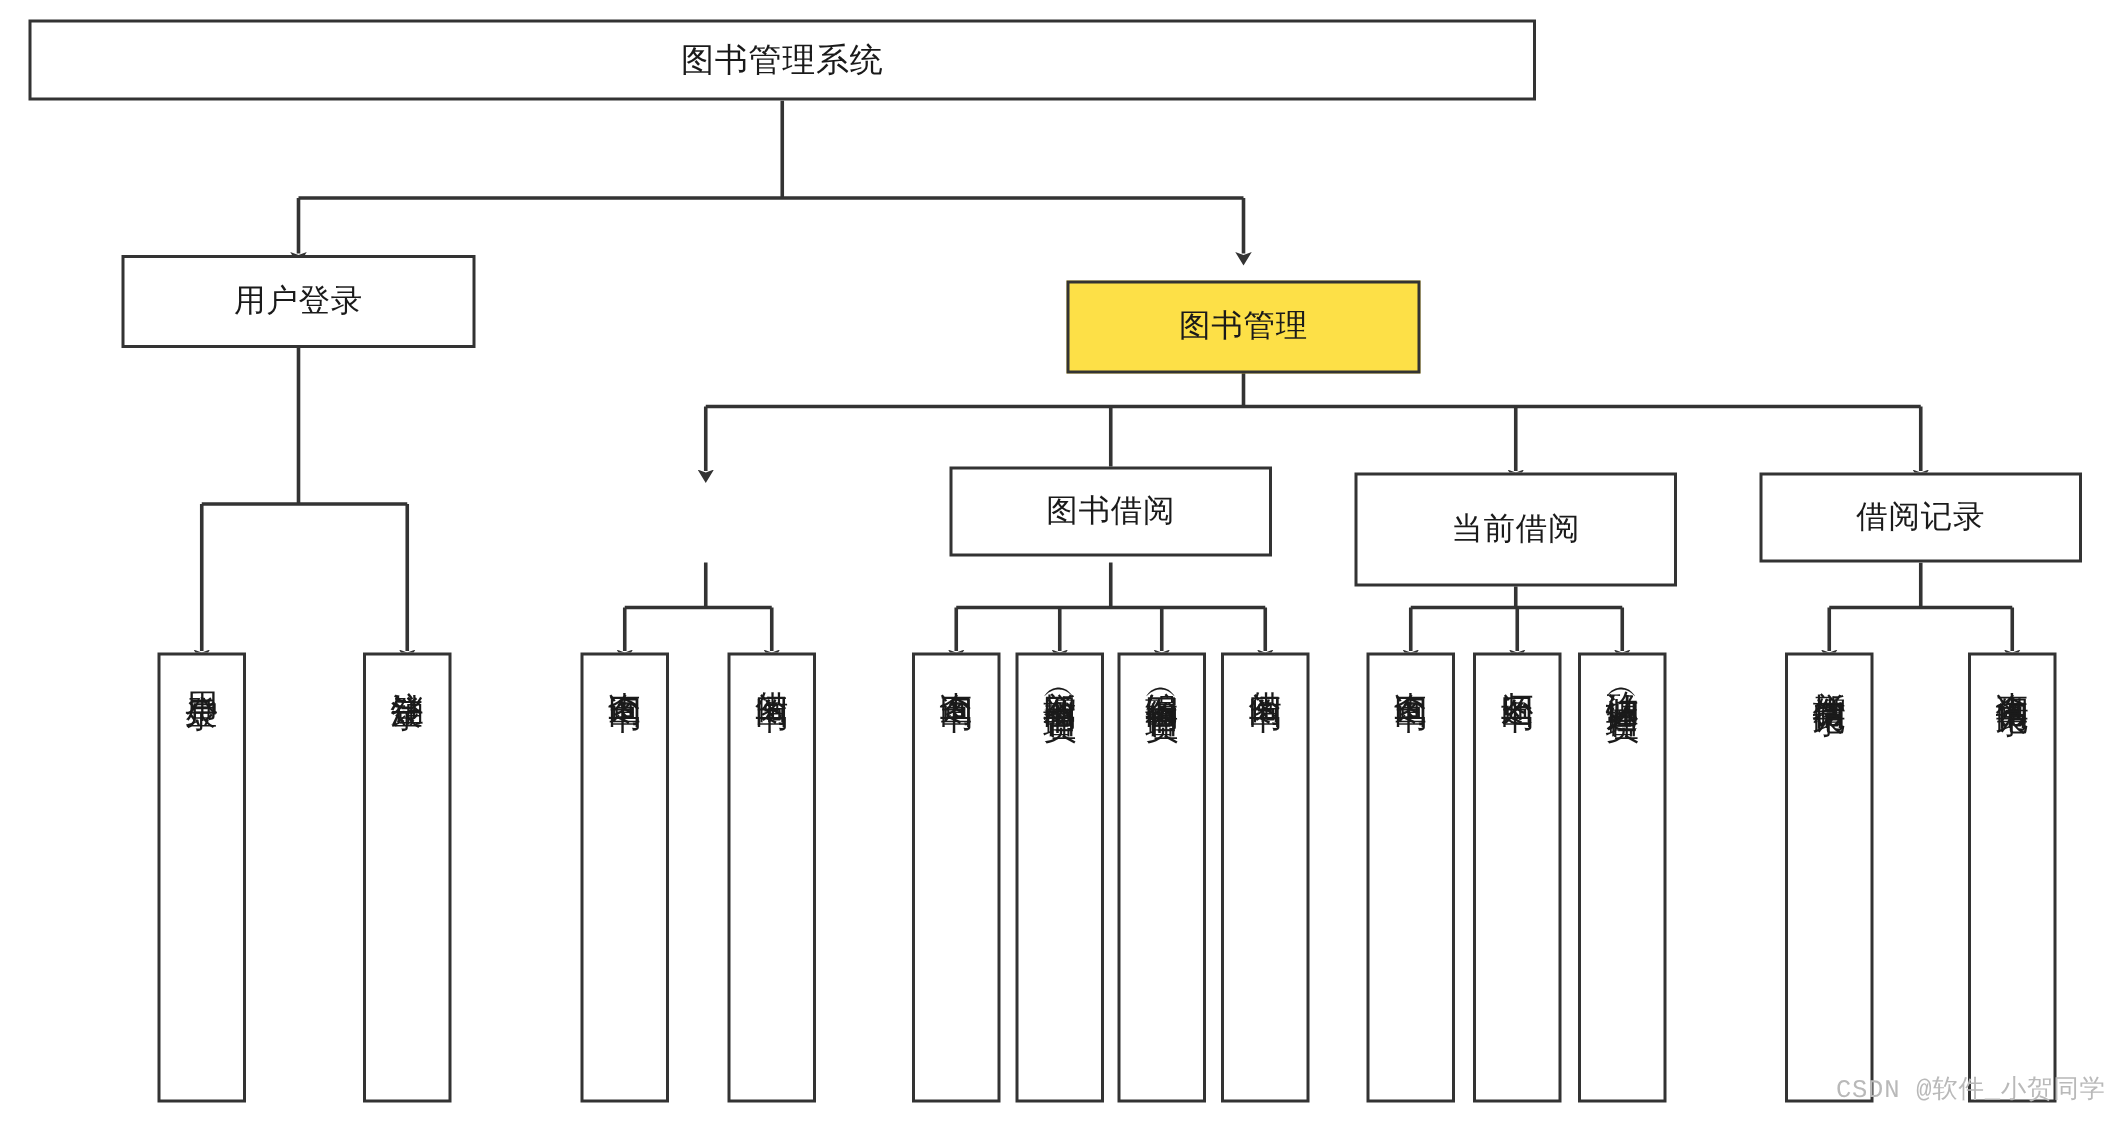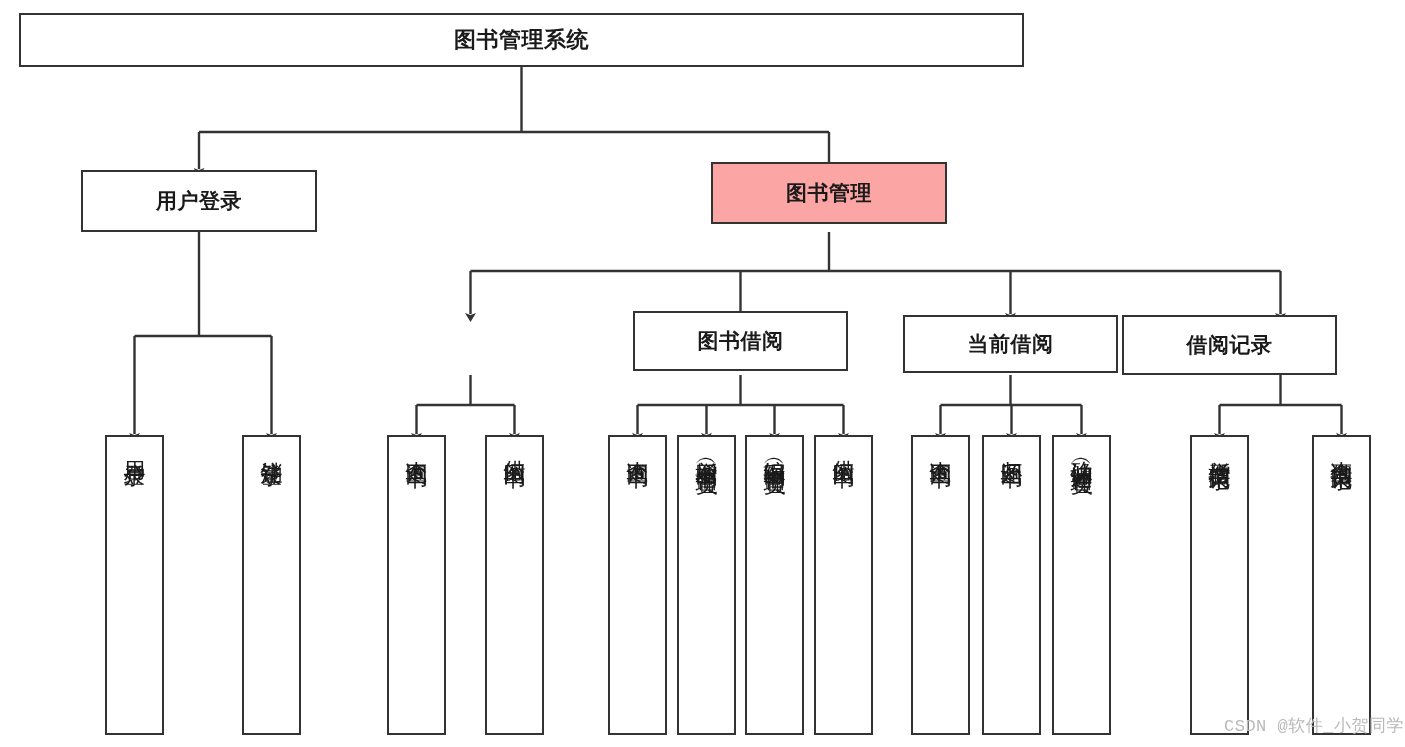--- a/index.html
+++ b/index.html
@@ -38,21 +38,20 @@
   }
   .node .lbl {
     display: block;
     text-align: center;
     line-height: 1.18;
     letter-spacing: 0.5px;
   }
   .node.horiz .lbl {
     writing-mode: horizontal-tb;
     font-size: 21px;
-    font-weight: bold;
   }
   .node.vert {
     align-items: flex-start;
     padding-top: 6px;
   }
   .node.vert .lbl {
     writing-mode: vertical-rl;
     text-orientation: upright;
     font-size: 22px;
     letter-spacing: 2px;
@@ -117,31 +116,31 @@
       </g>
   </svg>
 
   <div class="node root horiz" style="left: 19px; top: 13px; width: 1005px; height: 54px; border-color: rgb(51, 51, 51); background: rgb(255, 255, 255); color: rgb(26, 26, 26);">
     <span class="lbl">图书管理系统</span>
   </div>
 
   <div class="node horiz" style="left: 81px; top: 170px; width: 236px; height: 62px; border-color: rgb(51, 51, 51); background: rgb(255, 255, 255); color: rgb(26, 26, 26);">
     <span class="lbl">用户登录</span>
   </div>
-  <div class="node horiz" style="left: 711px; top: 162px; width: 236px; height: 62px; border-color: rgb(51, 51, 51); background: #fca5a5; color: rgb(26, 26, 26);">
+  <div class="node horiz" style="left: 711px; top: 187px; width: 236px; height: 62px; border-color: rgb(51, 51, 51); background: #fde047; color: rgb(26, 26, 26);">
     <span class="lbl">图书管理</span>
   </div>
 
   <div class="node horiz" style="left: 633px; top: 311px; width: 215px; height: 60px; border-color: rgb(51, 51, 51); background: rgb(255, 255, 255); color: rgb(26, 26, 26);">
     <span class="lbl">图书借阅</span>
   </div>
-  <div class="node horiz" style="left: 903px; top: 315px; width: 215px; height: 58px; border-color: rgb(51, 51, 51); background: rgb(255, 255, 255); color: rgb(26, 26, 26);">
+  <div class="node horiz" style="left: 903px; top: 315px; width: 215px; height: 76px; border-color: rgb(51, 51, 51); background: rgb(255, 255, 255); color: rgb(26, 26, 26);">
     <span class="lbl">当前借阅</span>
   </div>
-  <div class="node horiz" style="left: 1122px; top: 315px; width: 215px; height: 60px; border-color: rgb(51, 51, 51); background: rgb(255, 255, 255); color: rgb(26, 26, 26);">
+  <div class="node horiz" style="left: 1173px; top: 315px; width: 215px; height: 60px; border-color: rgb(51, 51, 51); background: rgb(255, 255, 255); color: rgb(26, 26, 26);">
     <span class="lbl">借阅记录</span>
   </div>
 
   <div class="node vert" style="left: 105px; top: 435px; width: 59px; height: 300px; border-color: rgb(51, 51, 51); background: rgb(255, 255, 255); color: rgb(26, 26, 26);">
     <span class="lbl">用户登录</span>
   </div>
   <div class="node vert" style="left: 242px; top: 435px; width: 59px; height: 300px; border-color: rgb(51, 51, 51); background: rgb(255, 255, 255); color: rgb(26, 26, 26);">
     <span class="lbl">注销登录</span>
   </div>
 

